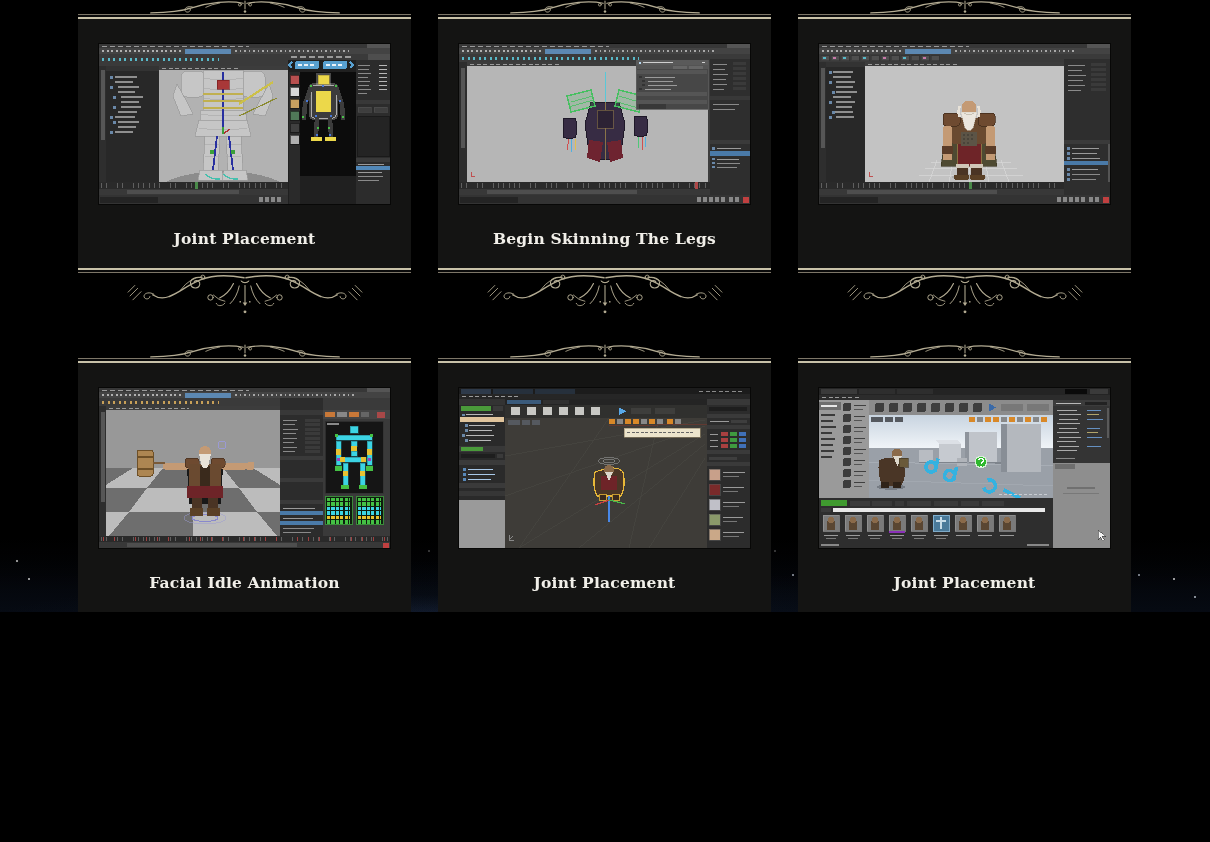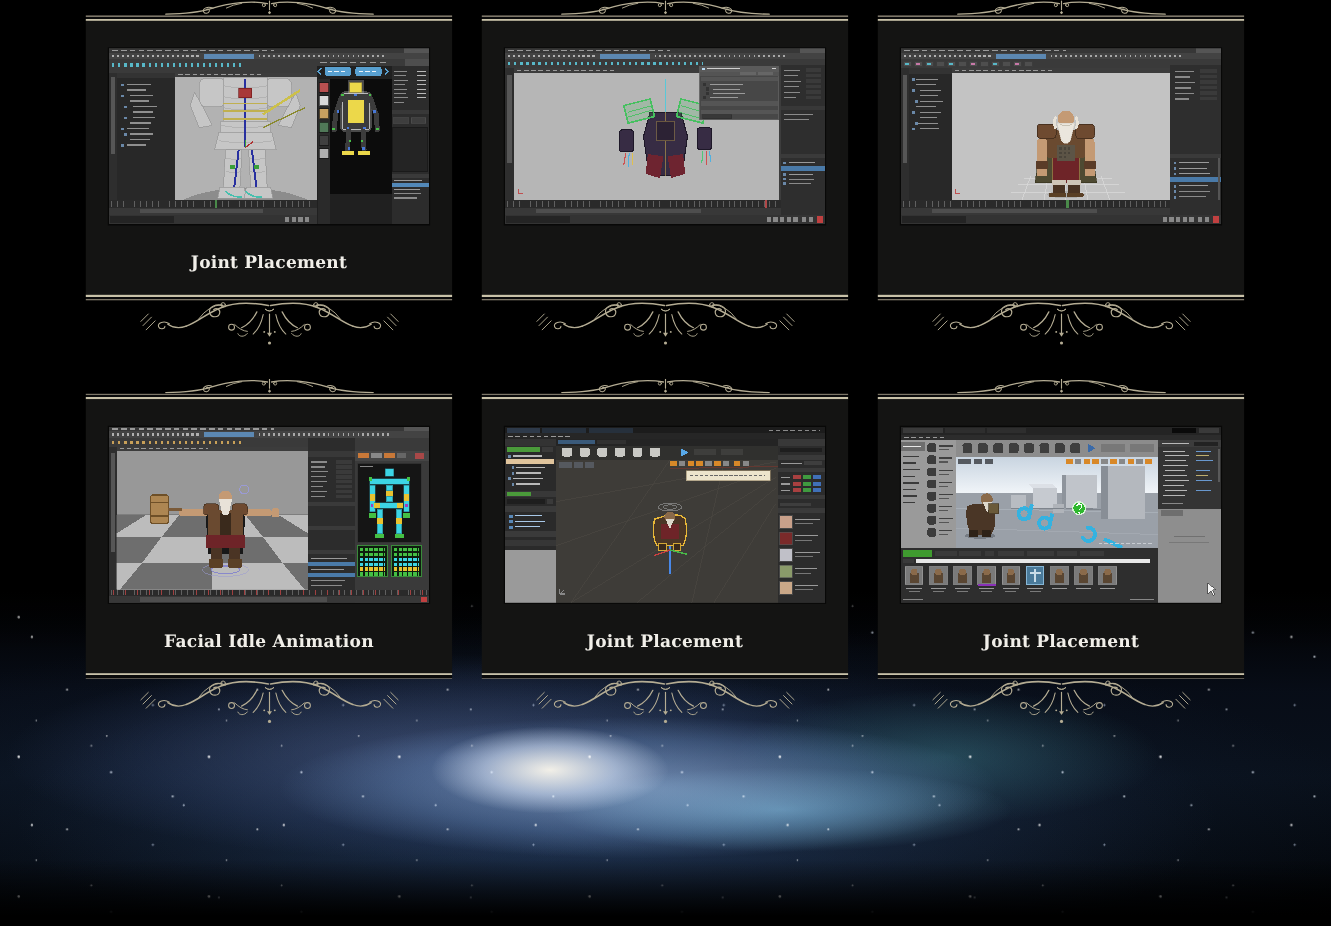--- a/index.html
+++ b/index.html
@@ -1,16 +1,16 @@
 <!DOCTYPE html>
 <html><head>
 <meta charset="utf-8">
 <style>
   html,body{margin:0;padding:0;background:#000;}
-  .stage{position:relative;width:1210px;height:842px;background:#000;overflow:hidden;
+  .stage{position:relative;width:1210px;height:612px;background:#000;overflow:hidden;
          font-family:"DejaVu Serif",serif;}
   
   .sky{position:absolute;left:0;right:0;top:538px;height:304px;background-color:#000;
     background-image:
       radial-gradient(circle at 17px 23px, rgba(255,255,255,.85) .7px, transparent 1.6px),
       radial-gradient(circle at 101px 37px, rgba(230,240,255,.7) .6px, transparent 1.4px),
       radial-gradient(circle at 61px 89px, rgba(255,255,255,.6) .6px, transparent 1.3px),
       radial-gradient(circle at 139px 103px, rgba(215,230,255,.55) .6px, transparent 1.3px),
       radial-gradient(circle at 83px 13px, rgba(255,255,255,.5) .5px, transparent 1.2px),
       radial-gradient(circle at 157px 59px, rgba(235,245,255,.65) .6px, transparent 1.4px),
@@ -418,20 +418,21 @@
               <rect x="244" y="153" width="4" height="5"></rect>
             <rect x="250" y="153" width="4" height="5"></rect>
               <rect x="256" y="153" width="4" height="5"></rect>
             <rect x="262" y="153" width="4" height="5"></rect>
               <rect x="270" y="153" width="4" height="5"></rect>
               <rect x="276" y="153" width="4" height="5"></rect>
             </g>
           <rect x="284" y="152.5" width="5.5" height="6" fill="#c04040"></rect>
         </svg>
       </div>
+      <div class="caption">Begin Skinning The Legs</div>
     </div>
     <div class="rule rule-bottom"></div>
     <div class="orn orn-bottom">
       <svg width="250" height="46" viewBox="0 0 250 48">
           <use href="#sym-orn-bottom"></use>
         </svg>
       </div>
   </div>
 
   <div class="card" style="left:798px;top:0">

